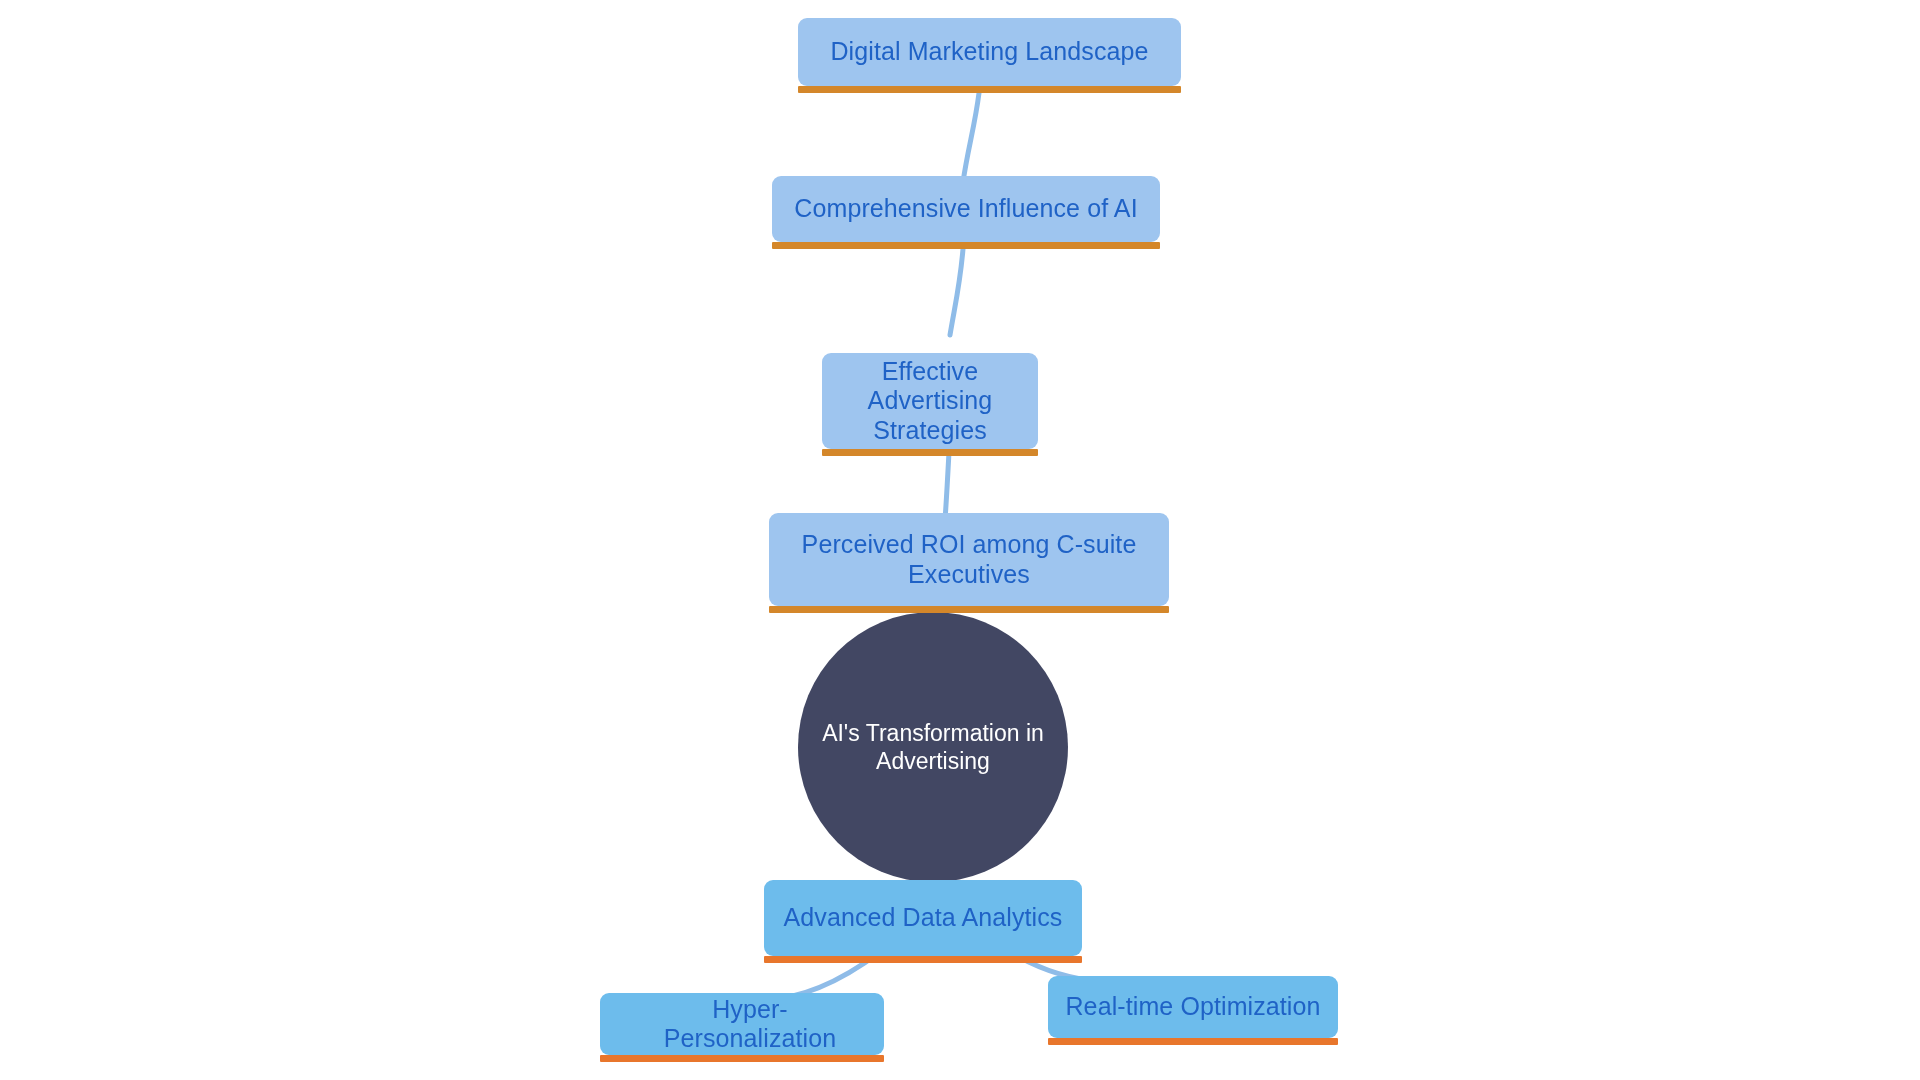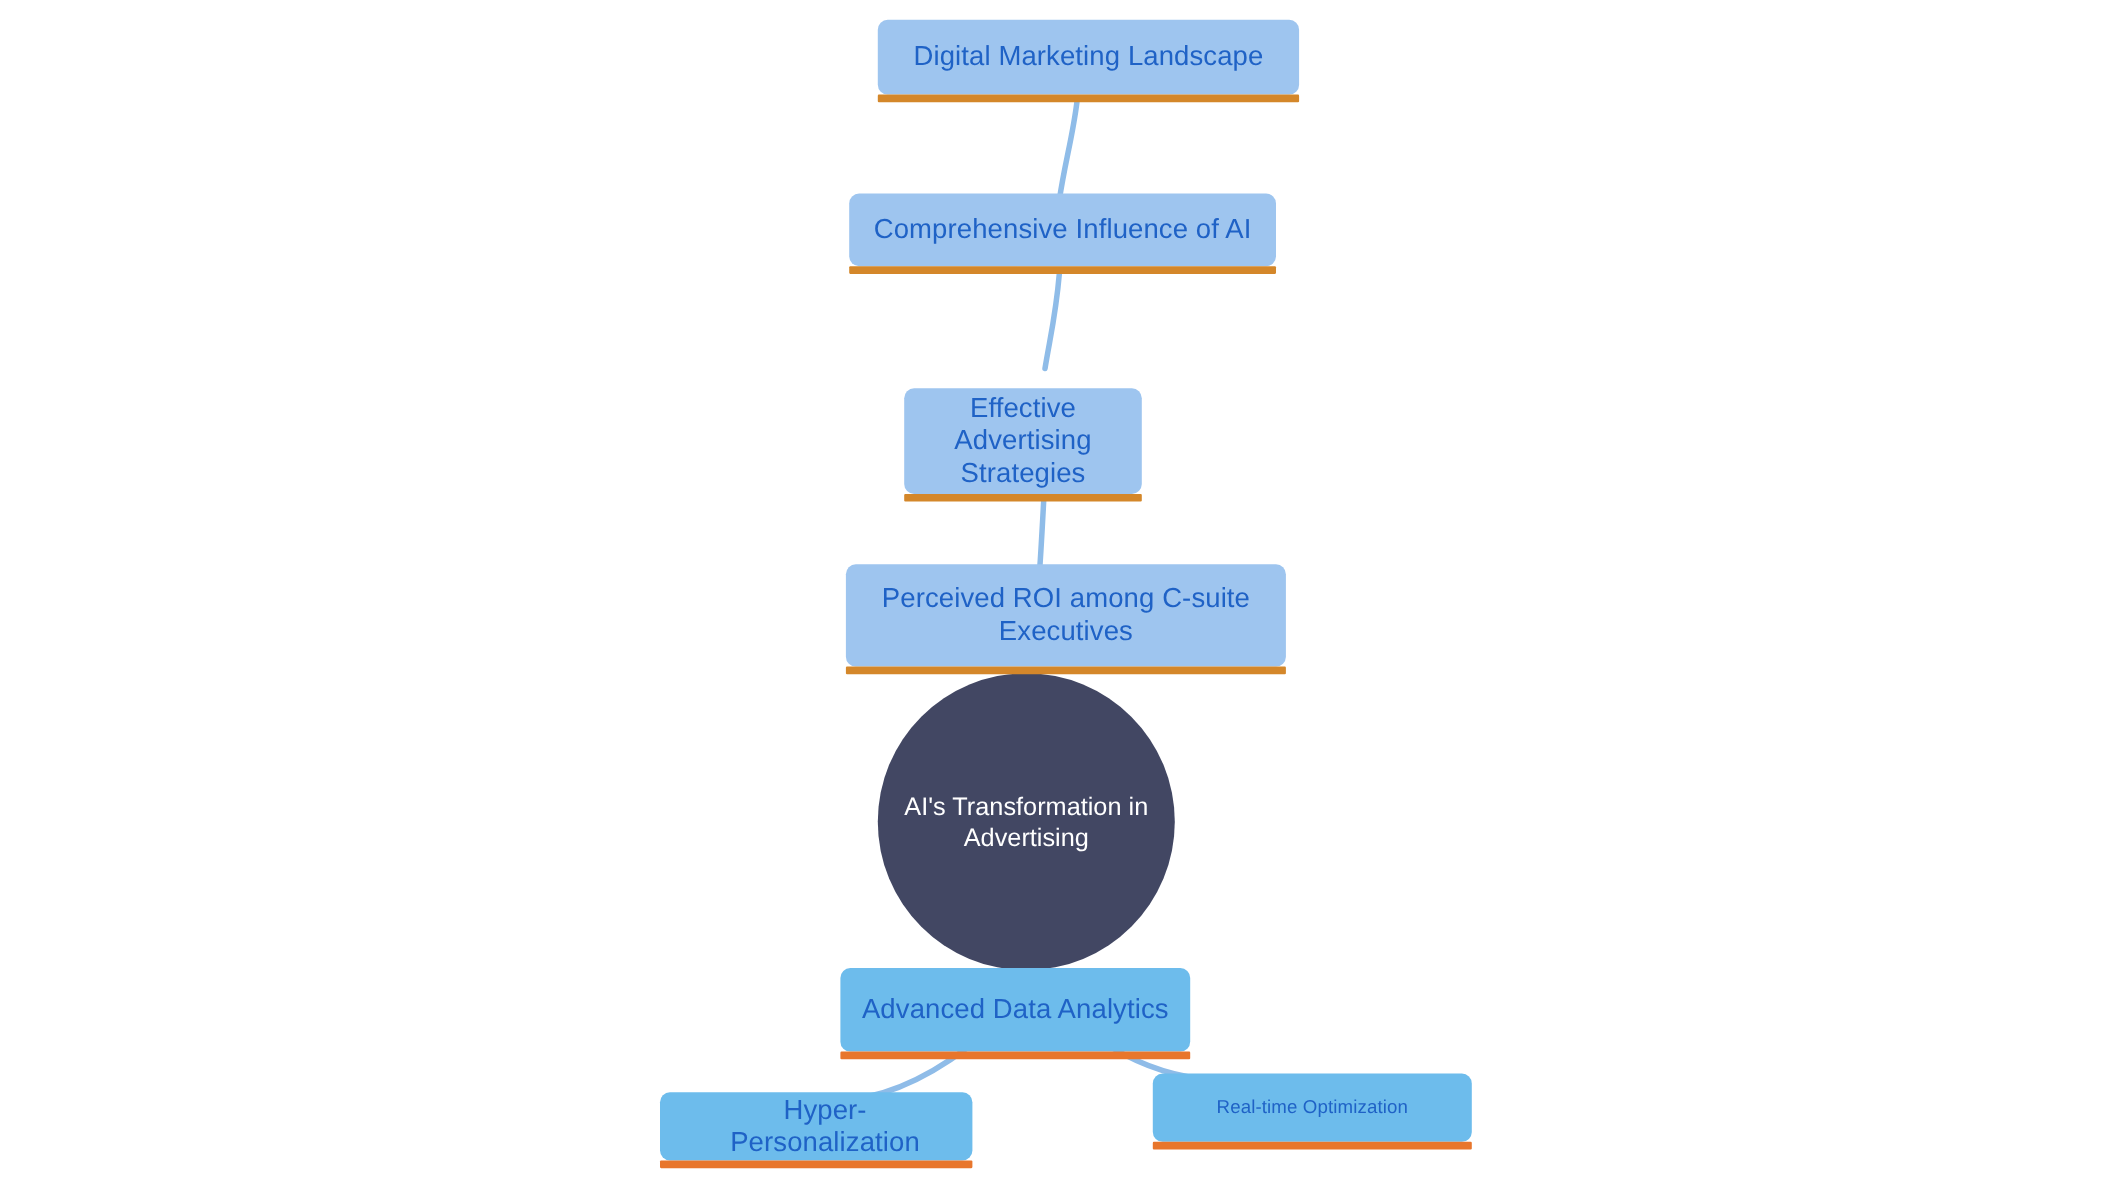--- a/index.html
+++ b/index.html
@@ -104,16 +104,16 @@
       <div class="node tier-a" style="left: 798px; top: 18px; width: 383px; height: 68px; font-size: 25px; background: rgb(158, 197, 239); --rule: #d4872a;"><span class="node-label">Digital Marketing Landscape</span></div>
       <div class="node tier-a" style="left: 772px; top: 176px; width: 388px; height: 66px; font-size: 25px; background: rgb(158, 197, 239); --rule: #d4872a;"><span class="node-label">Comprehensive Influence of AI</span></div>
       <div class="node tier-a" style="left: 822px; top: 329px; width: 216px; height: 96px; font-size: 25px; background: rgb(158, 197, 239); margin-top: 24px; --rule: #d4872a;"><span class="node-label">Effective Advertising
 Strategies</span></div>
       <div class="node tier-a" style="left: 769px; top: 513px; width: 400px; height: 93px; font-size: 25px; background: rgb(158, 197, 239); --rule: #d4872a;"><span class="node-label">Perceived ROI among C-suite
 Executives</span></div>
       <div class="circle-node" style="left: 798px; top: 612px; width: 270px; height: 270px; font-size: 23px; background: rgb(66, 71, 99);"><span class="node-label">AI's Transformation in
 Advertising</span></div>
       <div class="node tier-b" style="left: 764px; top: 880px; width: 318px; height: 76px; font-size: 25px; background: rgb(109, 188, 236); --rule: #e8762c;"><span class="node-label">Advanced Data Analytics</span></div>
       <div class="node tier-b" style="left: 600px; top: 993px; width: 284px; height: 62px; font-size: 25px; background: rgb(109, 188, 236); padding-left: 16px; --rule: #e8762c;"><span class="node-label">Hyper-Personalization</span></div>
-      <div class="node tier-b" style="left: 1048px; top: 976px; width: 290px; height: 62px; font-size: 17px; background: rgb(109, 188, 236); --rule: #e8762c;"><span class="node-label">Real-time Optimization</span></div>
+      <div class="node tier-b" style="left: 1048px; top: 976px; width: 290px; height: 62px; font-size: 25px; background: rgb(109, 188, 236); --rule: #e8762c;"><span class="node-label">Real-time Optimization</span></div>
     </div>
 
 </div>
 
 </body></html>

